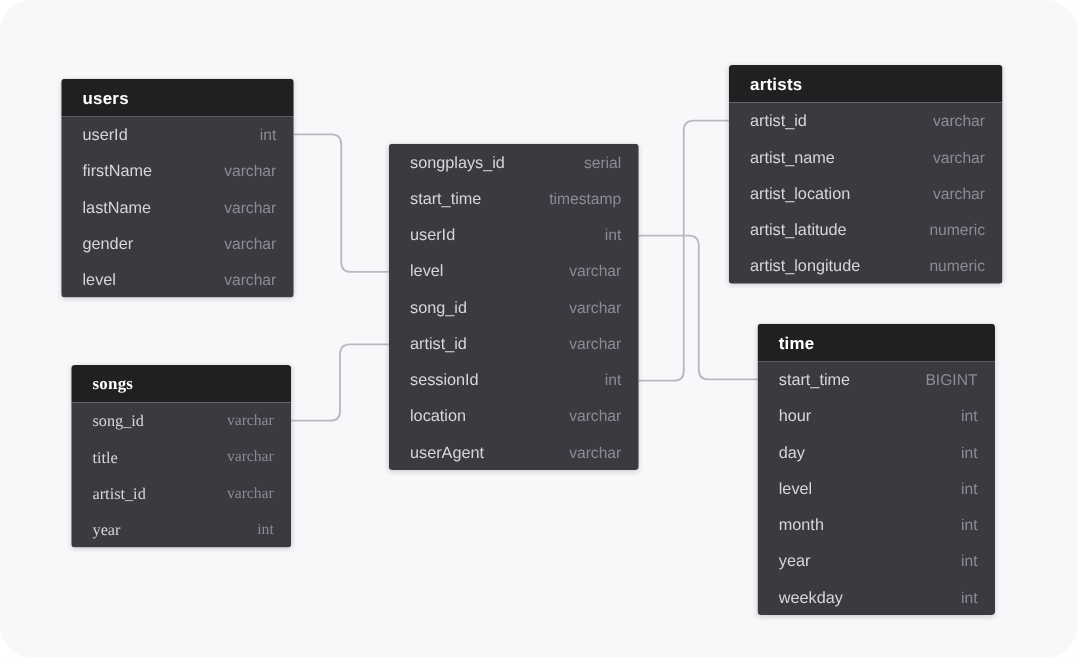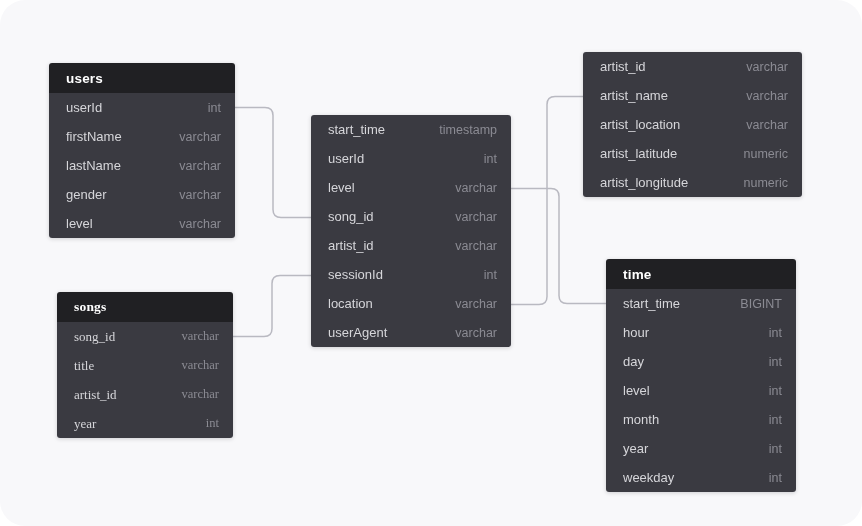--- a/index.html
+++ b/index.html
@@ -104,20 +104,24 @@
   </div>
           <div class="field-row">
     <span class="field-name">level</span>
     <span class="field-type">varchar</span>
   </div>
         </div>
   </div>
       <div class="table" style="left: 311px; top: 115px; width: 200px;">
     <div class="table-body">
           <div class="field-row">
+    <span class="field-name">songplays_id</span>
+    <span class="field-type">serial</span>
+  </div>
+          <div class="field-row">
     <span class="field-name">start_time</span>
     <span class="field-type">timestamp</span>
   </div>
           <div class="field-row">
     <span class="field-name">userId</span>
     <span class="field-type">int</span>
   </div>
           <div class="field-row">
     <span class="field-name">level</span>
     <span class="field-type">varchar</span>
@@ -138,20 +142,23 @@
     <span class="field-name">location</span>
     <span class="field-type">varchar</span>
   </div>
           <div class="field-row">
     <span class="field-name">userAgent</span>
     <span class="field-type">varchar</span>
   </div>
         </div>
   </div>
       <div class="table" style="left: 583px; top: 52px; width: 219px;">
+    <div class="table-header">
+      <span class="table-title">artists</span>
+    </div>
     <div class="table-body">
           <div class="field-row">
     <span class="field-name">artist_id</span>
     <span class="field-type">varchar</span>
   </div>
           <div class="field-row">
     <span class="field-name">artist_name</span>
     <span class="field-type">varchar</span>
   </div>
           <div class="field-row">

